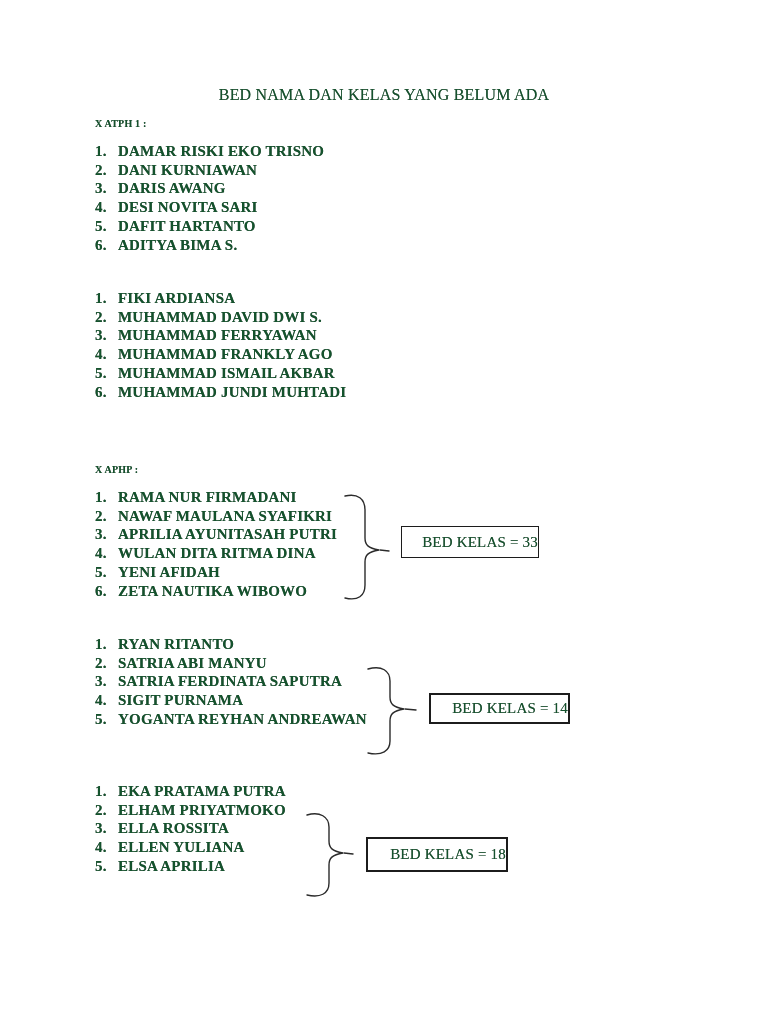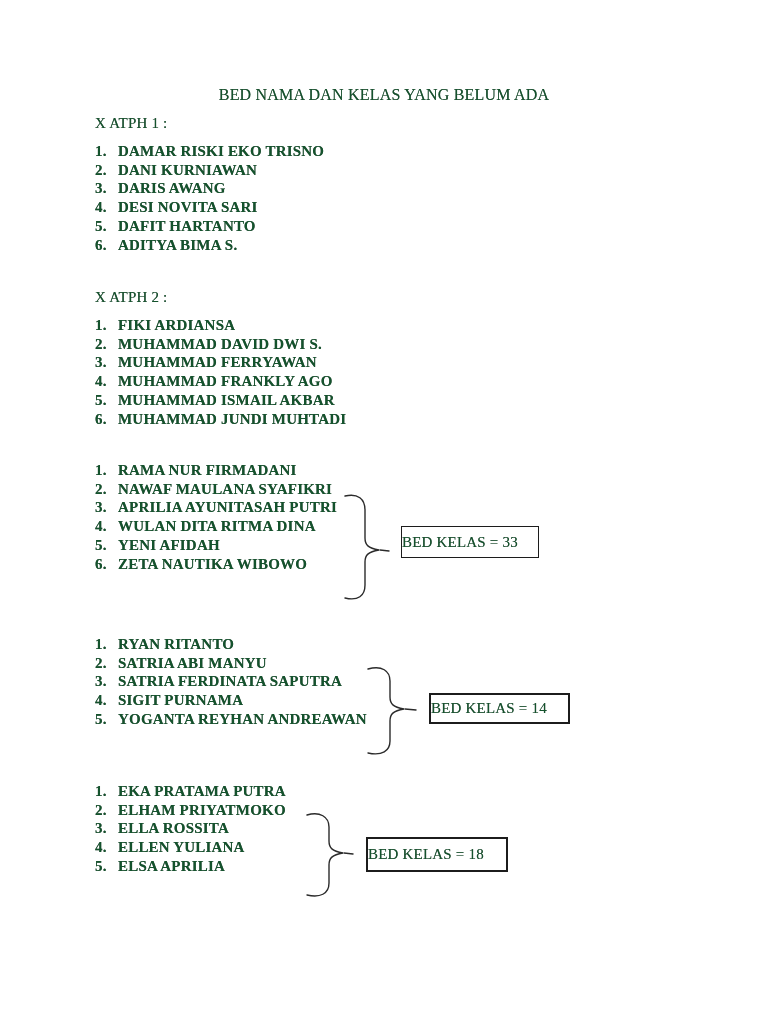--- a/index.html
+++ b/index.html
@@ -29,22 +29,22 @@
     line-height: 19px;
     letter-spacing: 0.2px;
   }
   .sec {
     position: absolute;
     left: 95px;
     width: 560px;
   }
   .sec-heading {
     margin: 0 0 10px 0;
-    font-size: 15px;
-    font-weight: 400;
+    font-size: 10px;
+    font-weight: 700;
     line-height: 17px;
     letter-spacing: 0.2px;
   }
   ol.students {
     margin: 0;
     padding: 0;
     list-style: none;
     counter-reset: item;
     font-weight: bold;
   }
@@ -66,21 +66,21 @@
   .brace path {
     fill: none;
     stroke: #2b2b2b;
     stroke-width: 1.4;
     stroke-linecap: round;
   }
   .kelas-box {
     position: absolute;
     display: flex;
     align-items: center;
-    justify-content: flex-start;
+    justify-content: flex-end;
     font-size: 15px;
     letter-spacing: 0.2px;
     background: #ffffff;
   }
   .kelas-box.b1 { border: 1.3px solid #1c1c1c; }
   .kelas-box.b2 { border: 2px solid #1c1c1c; }
 </style>
 </head>
 <body>
 
@@ -94,32 +94,32 @@
         <li>DAMAR RISKI EKO TRISNO</li>
         <li>DANI KURNIAWAN</li>
         <li>DARIS AWANG</li>
         <li>DESI NOVITA SARI</li>
         <li>DAFIT HARTANTO</li>
         <li>ADITYA BIMA S.</li>
       </ol>
   </section>
 
   <section class="sec" style="top:289px">
-    <h2 class="sec-heading">X ATPH 2 :</h2>
     <ol class="students">
         <li>FIKI ARDIANSA</li>
         <li>MUHAMMAD DAVID DWI S.</li>
         <li>MUHAMMAD FERRYAWAN</li>
         <li>MUHAMMAD FRANKLY AGO</li>
         <li>MUHAMMAD ISMAIL AKBAR</li>
         <li>MUHAMMAD JUNDI MUHTADI</li>
       </ol>
   </section>
 
   <section class="sec" style="top:461px">
+    <h2 class="sec-heading">X APHP :</h2>
     <ol class="students">
         <li>RAMA NUR FIRMADANI</li>
         <li>NAWAF MAULANA SYAFIKRI</li>
         <li>APRILIA AYUNITASAH PUTRI</li>
         <li>WULAN DITA RITMA DINA</li>
         <li>YENI AFIDAH</li>
         <li>ZETA NAUTIKA WIBOWO</li>
       </ol>
   </section>
 

